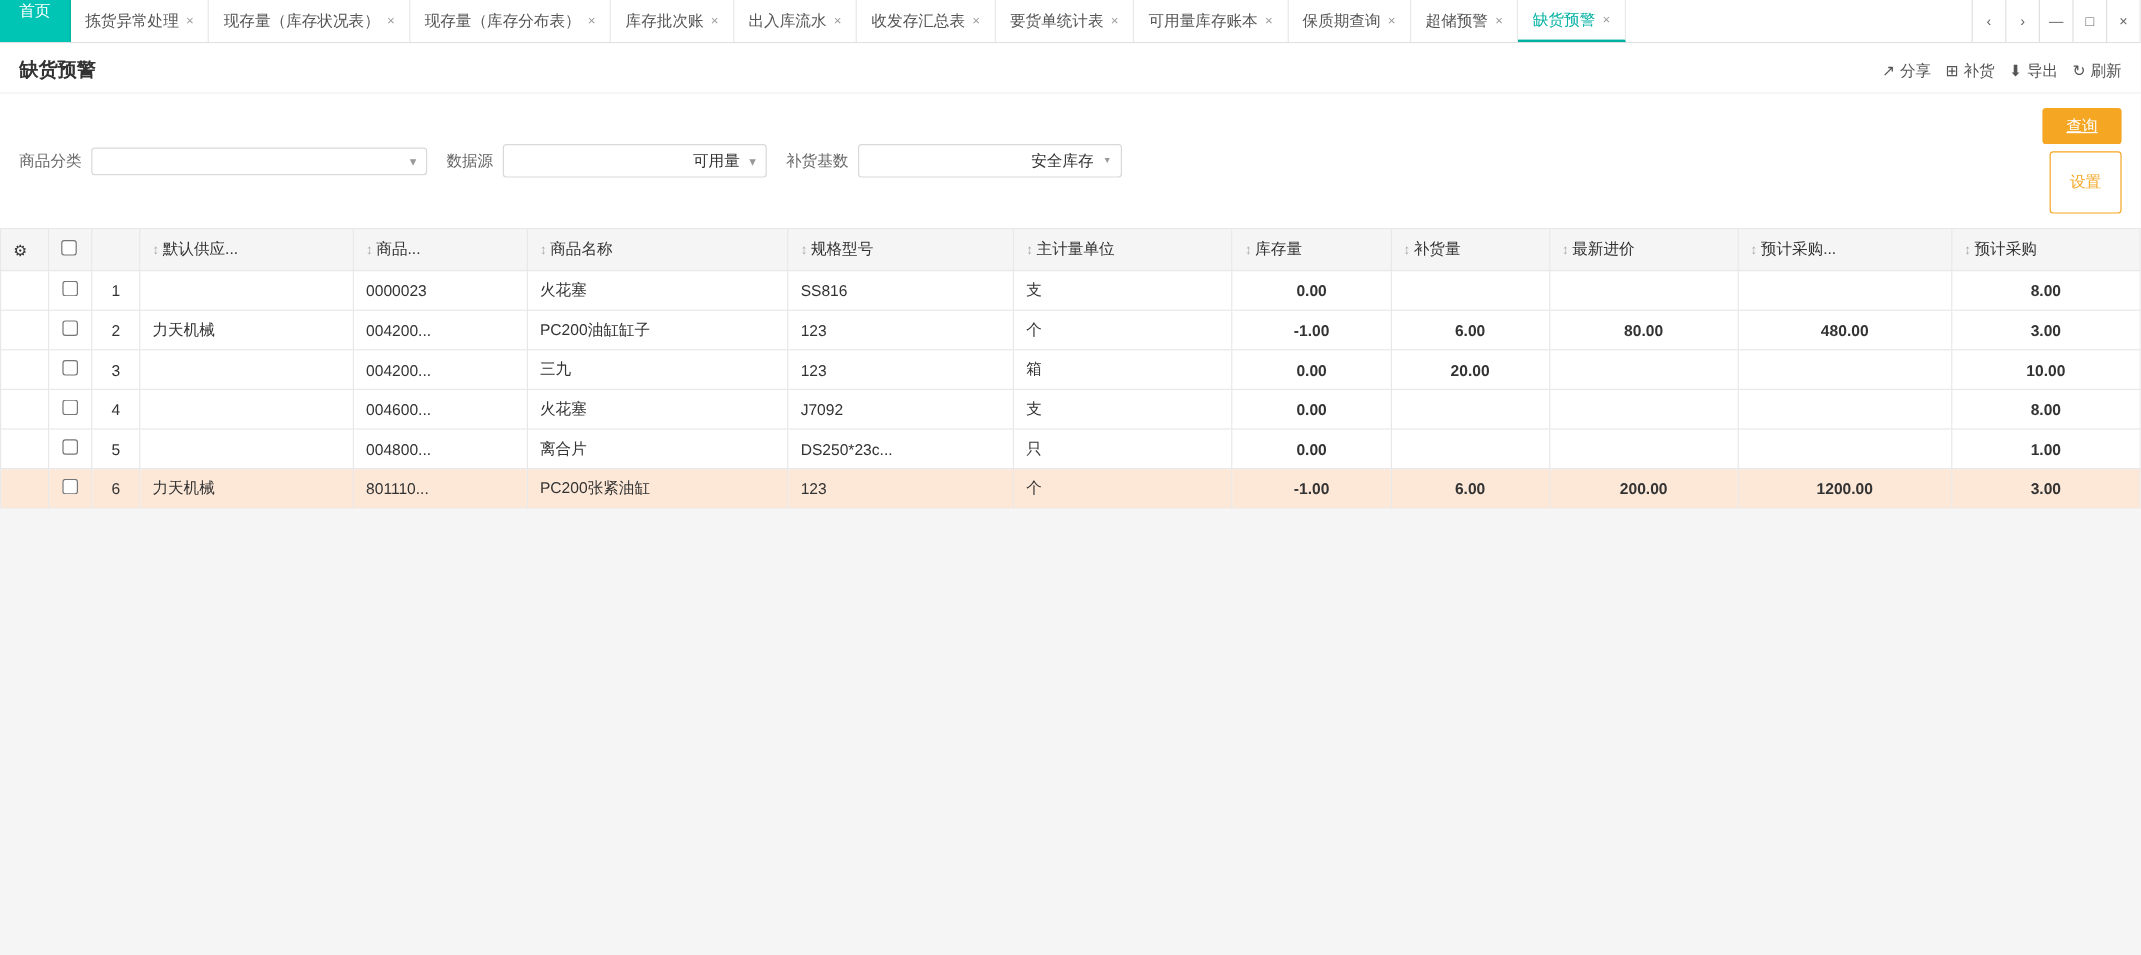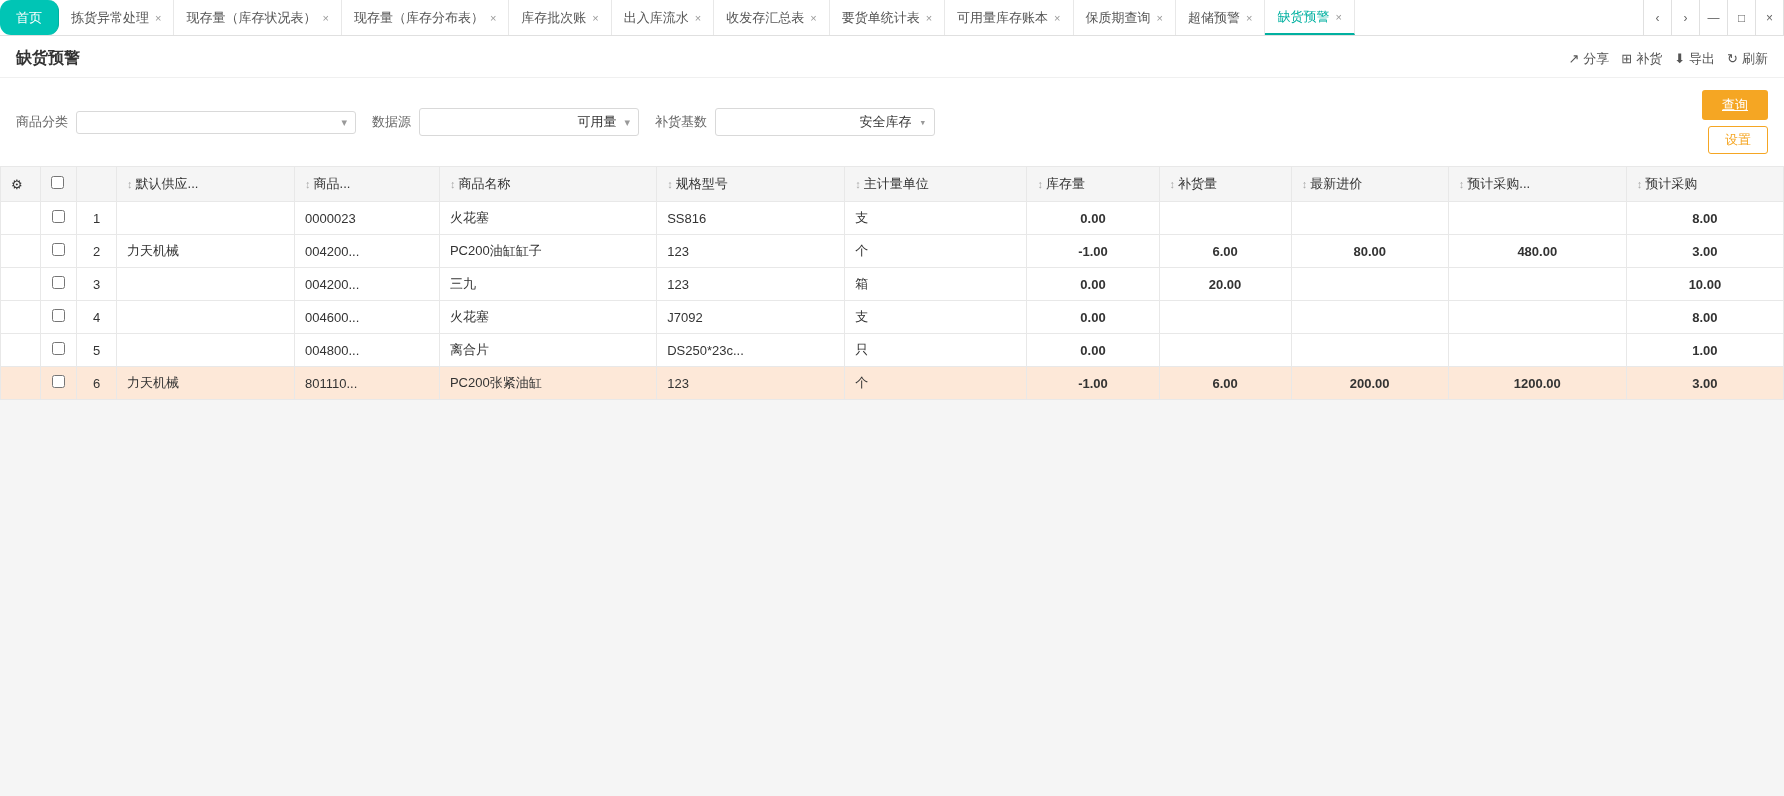--- a/index.html
+++ b/index.html
@@ -35,27 +35,26 @@
     .tab-item .tab-close {
       margin-left: 6px;
       color: #999;
       font-size: 11px;
       cursor: pointer;
     }
     .tab-home {
       padding: 0 16px;
       height: 100%;
       display: flex;
-      align-items: center;
+      align-items: flex-start;
       background: #00c5b5;
       color: #fff;
       font-size: 13px;
       cursor: pointer;
       border-right: 1px solid #00b0a0;
-      border-radius: 11px;
     }
     .tab-nav-btns {
       display: flex;
       align-items: center;
       margin-left: auto;
       border-left: 1px solid #e0e0e0;
     }
     .tab-nav-btn {
       width: 28px;
       height: 36px;
@@ -160,21 +159,21 @@
       cursor: pointer;
       font-size: 13px;
       text-decoration: underline;
     }
 
     .btn-settings {
       background: #fff;
       color: #f5a623;
       border: 1px solid #f5a623;
       border-radius: 3px;
-      padding: 4px 16px;
+      padding: 16px 16px;
       cursor: pointer;
       font-size: 13px;
     }
 
     
     .data-table-container {
       padding: 0 0;
       overflow-x: auto;
     }
     .data-table {

